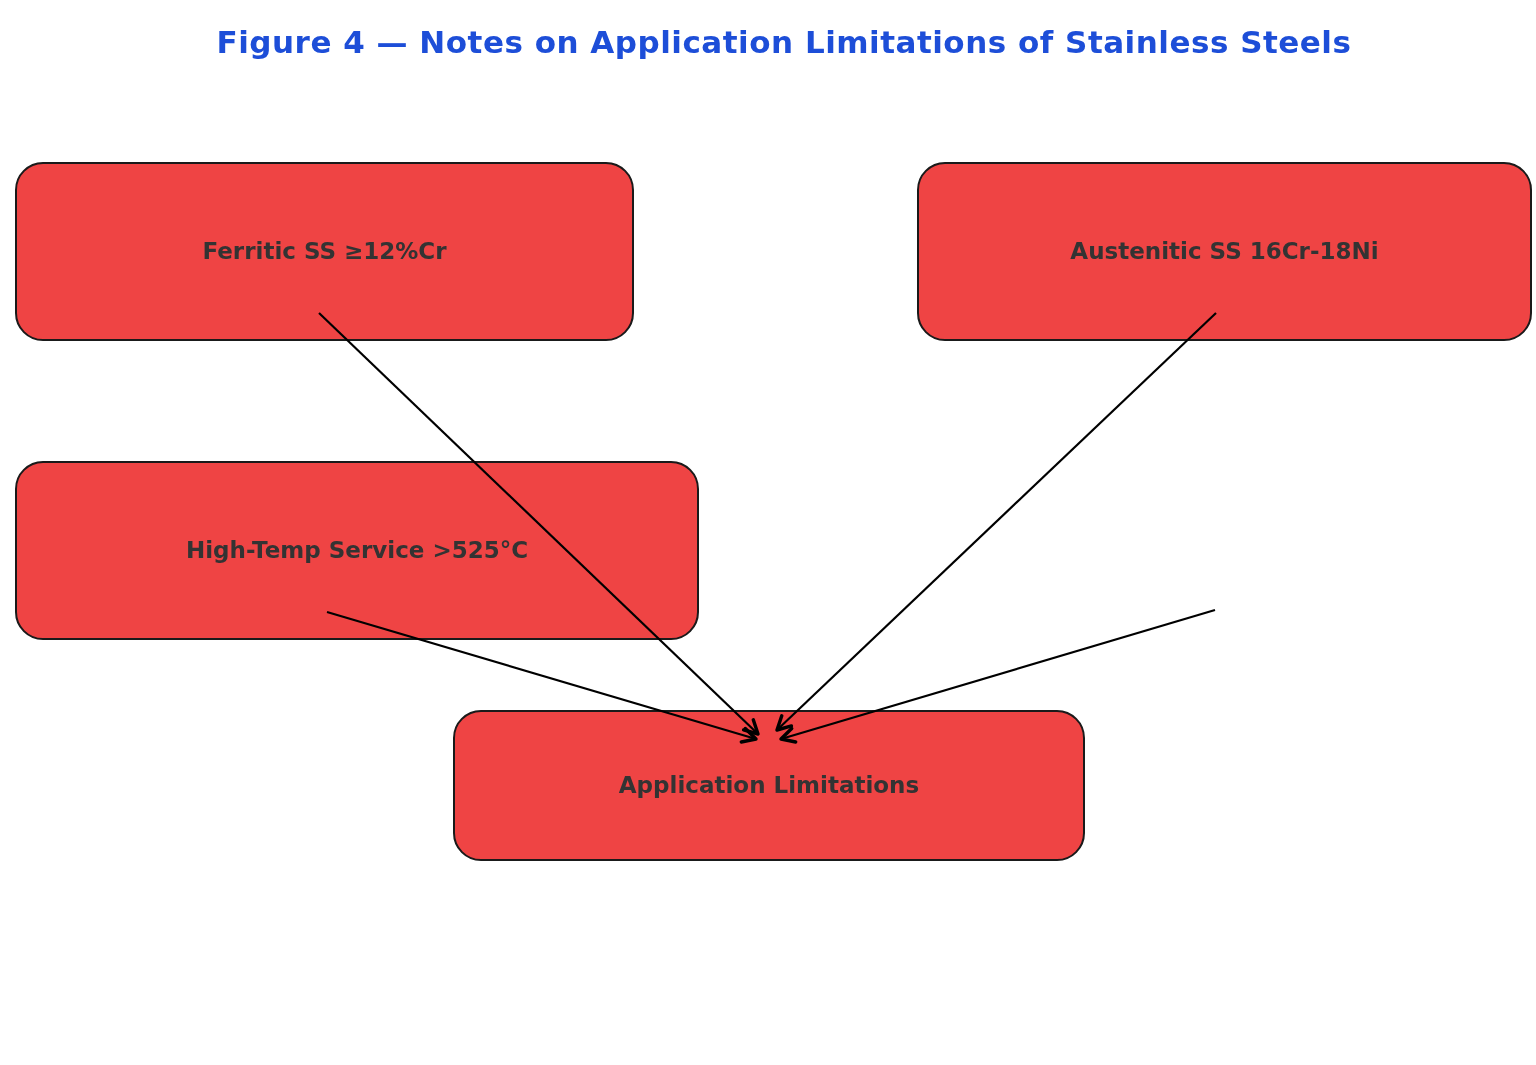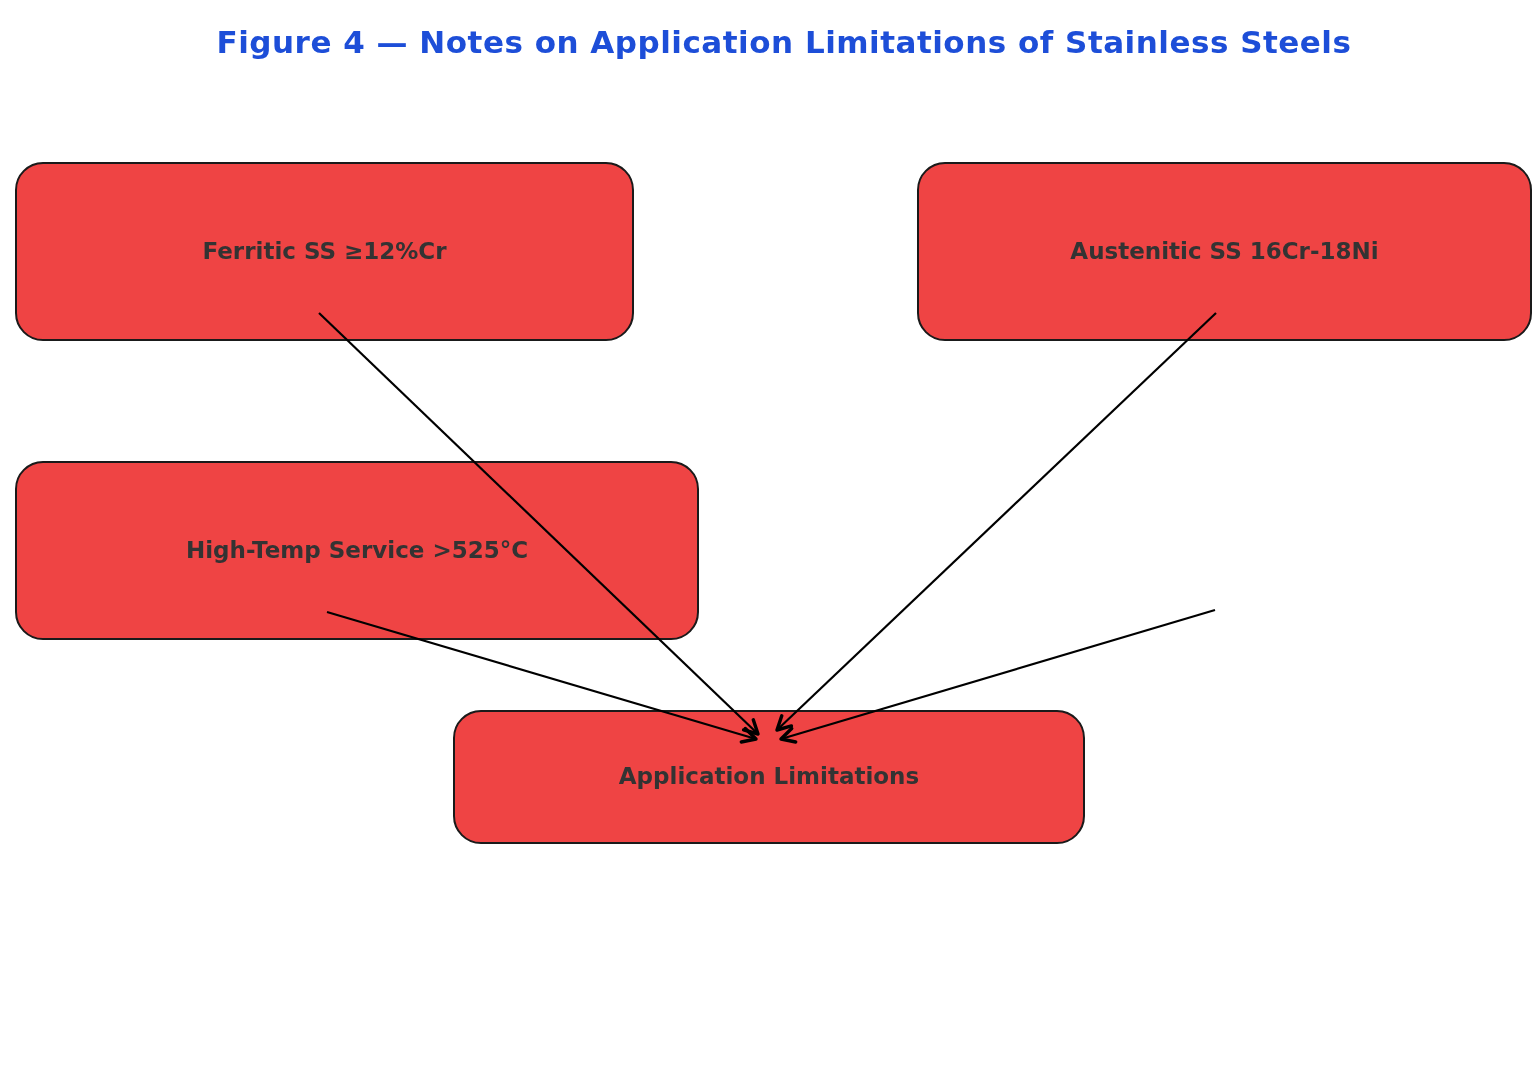--- a/index.html
+++ b/index.html
@@ -41,21 +41,21 @@
   .node-label {
     font-size: 23px;
     font-weight: bold;
     color: #333333;
     line-height: 1.2;
   }
   .node-ferritic    { left: 15px;  top: 162px; width: 619px; height: 179px; }
   .node-austenitic  { left: 905px; top: 162px; width: 615px; height: 179px; margin-left: 12px; }
   .node-hightemp    { left: 15px;  top: 461px; width: 684px; height: 179px; }
   .node-corrosion   { left: 905px; top: 461px; width: 615px; height: 179px; }
-  .node-limitations { left: 453px; top: 710px; width: 632px; height: 134px; }
+  .node-limitations { left: 453px; top: 710px; width: 632px; height: 151px; }
   .arrow-layer {
     position: absolute;
     left: 0;
     top: 0;
     width: 1536px;
     height: 1065px;
     pointer-events: none;
     z-index: 5;
   }
   .edge {

